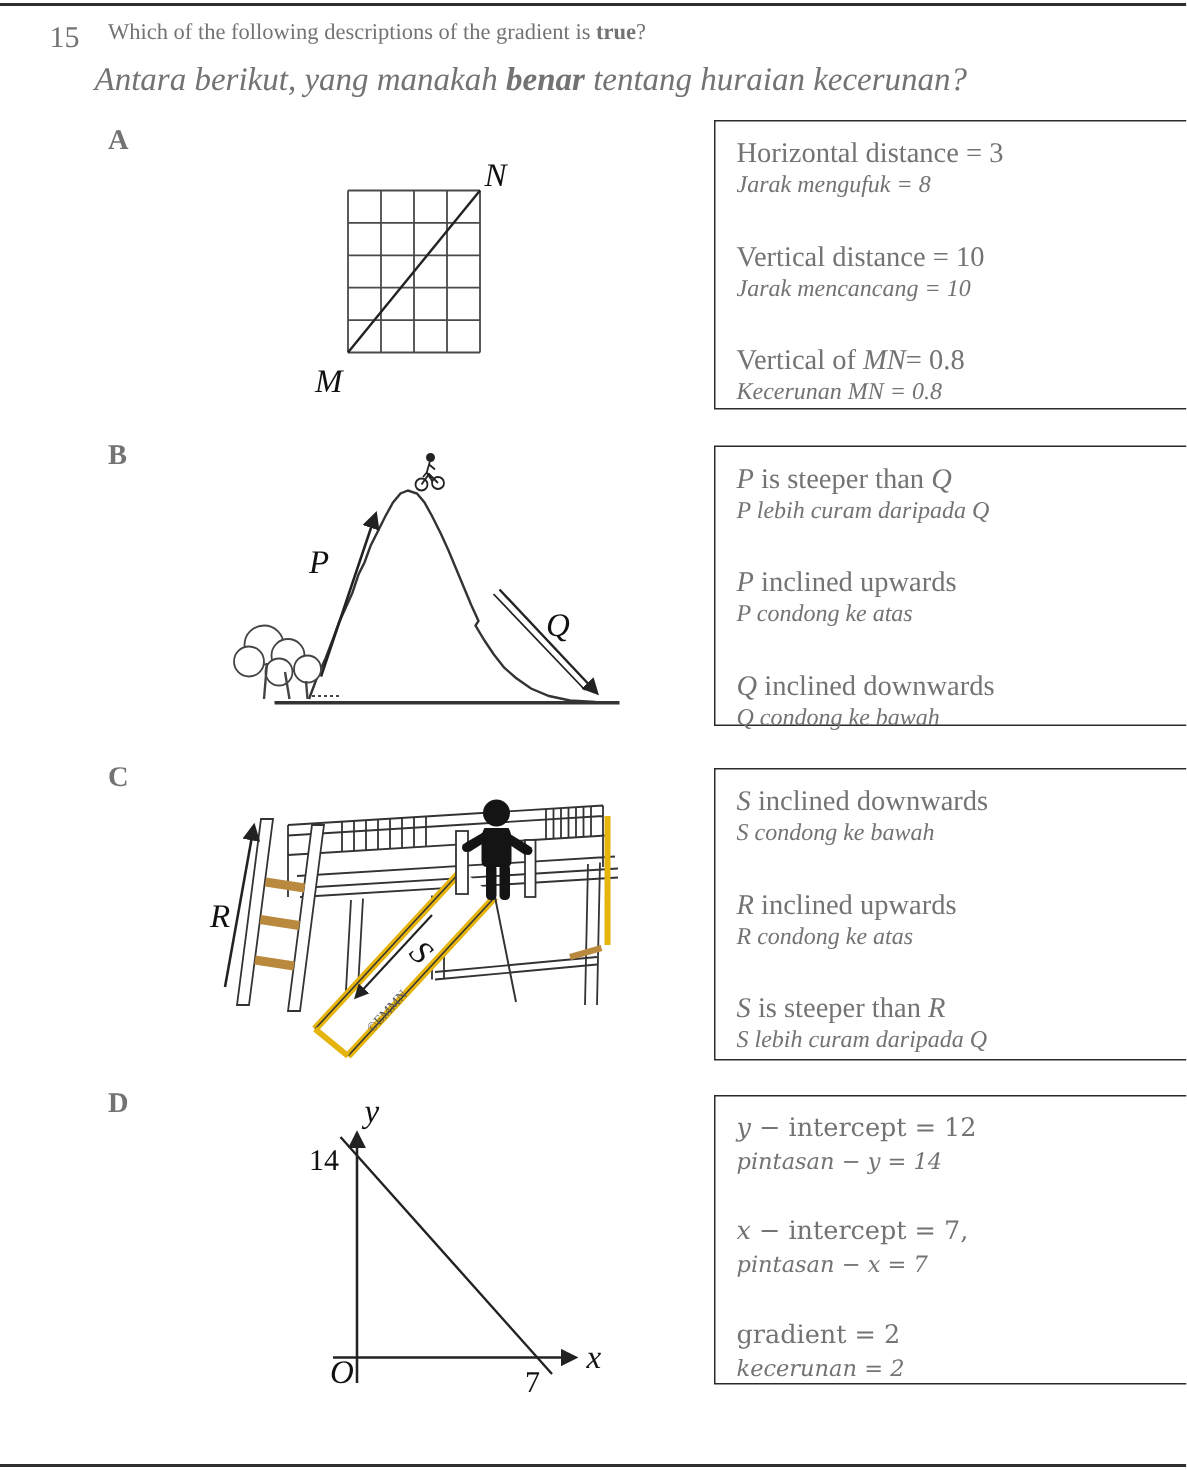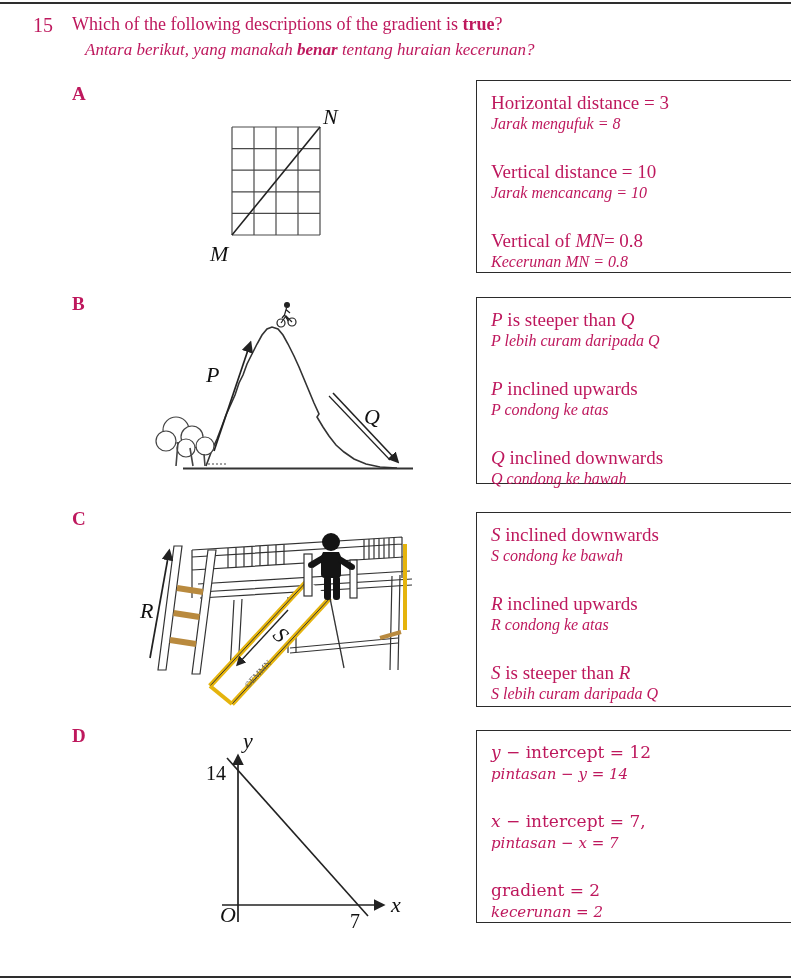--- a/index.html
+++ b/index.html
@@ -1,22 +1,22 @@
 <!DOCTYPE html>
 <html><head>
 <meta charset="utf-8">
 <style>
   html,body{margin:0;padding:0;background:#fff;}
   .page{position:relative;width:791px;height:980px;background:#fff;overflow:hidden;
-        font-family:"Liberation Serif",serif;color:#be185d;}
+        font-family:"Liberation Serif",serif;color:#737373;}
   .abs{position:absolute;}
   .rule{position:absolute;left:0;width:791px;height:2px;background:#2e2e2e;}
   .qnum{left:33px;top:14px;font-size:20px;}
-  .qtext{left:72px;top:14px;font-size:18px;white-space:nowrap;}
-  .qtext-ms{left:85px;top:40px;font-size:17px;font-style:italic;white-space:nowrap;}
+  .qtext{left:72px;top:14px;font-size:15px;white-space:nowrap;}
+  .qtext-ms{left:63px;top:40px;font-size:22px;font-style:italic;white-space:nowrap;}
   .opt-letter{font-weight:bold;font-size:19px;left:72px;}
   .box{position:absolute;left:476px;width:334px;border:1.7px solid #2b2b2b;background:#fff;
        box-sizing:border-box;padding:10px 8px 0 14px;display:flex;flex-direction:column;gap:26px;}
   .pair{display:block;}
   .en-line{font-size:19px;line-height:23px;white-space:nowrap;}
   .ms-line{font-size:16px;line-height:20px;font-style:italic;white-space:nowrap;}
   .box-d .en-line{font-family:"DejaVu Serif",serif;font-size:17px;}
   .box-d .ms-line{font-family:"DejaVu Serif",serif;font-size:15px;}
   .it{font-style:italic;text-align:center;}
   .bd{font-weight:bold;}

